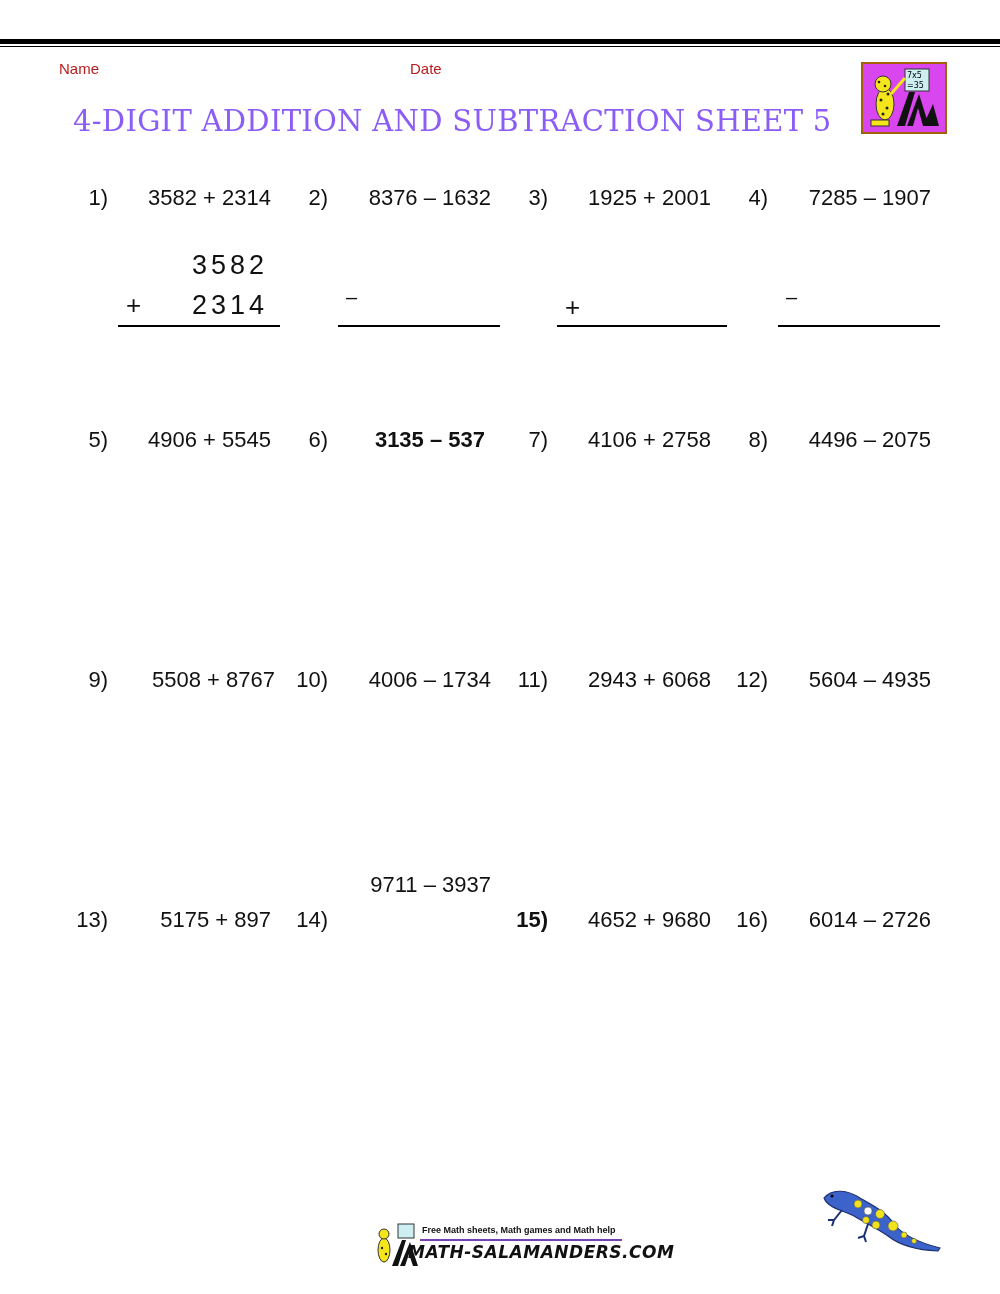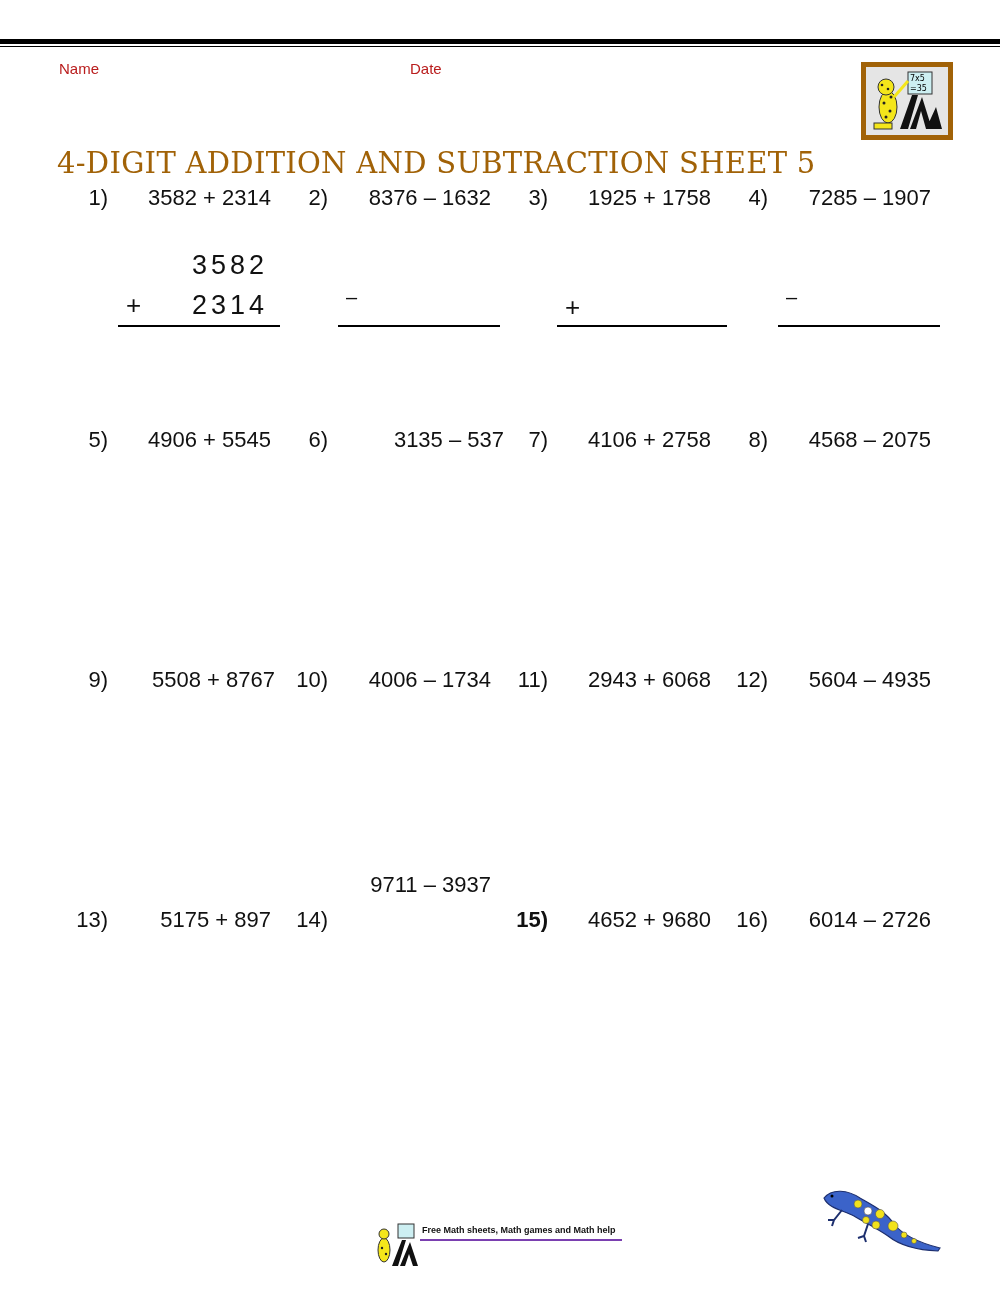--- a/index.html
+++ b/index.html
@@ -1,24 +1,24 @@
 <!DOCTYPE html>
 <html><head>
 <meta charset="utf-8">
 <style>
   html, body { margin: 0; padding: 0; background: #ffffff; }
   body { width: 1000px; height: 1294px; position: relative; overflow: hidden;
          font-family: "Liberation Sans", "DejaVu Sans", sans-serif; color: #111; }
   .rule-thick { position: absolute; left: 0; top: 39px; width: 1000px; height: 5px; background: #000; }
   .rule-thin { position: absolute; left: 0; top: 46px; width: 1000px; height: 1px; background: #000; }
   .label { position: absolute; font-size: 15px; color: #b91c1c; }
-  .title { position: absolute; left: 57px; top: 104px; font-family: "DejaVu Serif", "Liberation Serif", serif;
-           font-size: 29px; color: #a16207; letter-spacing: 0.3px; white-space: nowrap; margin-top: 42px; }
+  .title { position: absolute; left: 73px; top: 104px; font-family: "DejaVu Serif", "Liberation Serif", serif;
+           font-size: 29px; color: #8b5cf6; letter-spacing: 0.3px; white-space: nowrap; }
   .logo-box { position: absolute; left: 861px; top: 62px; width: 82px; height: 68px;
-              border: 5px solid #a16207; background: #e5e5e5; }
+              border: 2px solid #a16207; background: #d946ef; }
   .pnum { position: absolute; font-size: 22px; text-align: right; width: 50px; }
   .expr { position: absolute; font-size: 22px; text-align: right; width: 160px; white-space: nowrap; }
   .work { position: absolute; }
   .work .top, .work .bottom { position: absolute; right: 12px; font-size: 27px; letter-spacing: 4px; text-align: center; }
   .work .op { position: absolute; font-size: 26px; }
   .work .line { position: absolute; height: 2px; background: #000; }
   .footer-logo { position: absolute; left: 372px; top: 1222px; width: 256px; height: 46px; }
   .footer-tag { position: absolute; left: 50px; top: 3px; font-size: 9px; font-weight: bold; color: #111; white-space: nowrap; }
   .footer-bar { position: absolute; left: 48px; top: 17px; width: 202px; height: 2px; background: #7a3fb0; }
   .footer-name { position: absolute; left: 36px; top: 20px; font-size: 17px; font-weight: bold; letter-spacing: 0.5px;
@@ -52,21 +52,21 @@
     <line x1="28" y1="30" x2="42" y2="14" stroke="#f4e61a" stroke-width="3"></line>
     <rect x="8" y="56" width="18" height="6" fill="#f4e61a" stroke="#333"></rect>
   </svg>
 </div>
 
 <div class="pnum" style="left:58px; top:185px;">1)</div>
 <div class="expr" style="left:111px; top:185px;">3582 + 2314</div>
 <div class="pnum" style="left:278px; top:185px;">2)</div>
 <div class="expr" style="left:331px; top:185px;">8376 – 1632</div>
 <div class="pnum" style="left:498px; top:185px;">3)</div>
-<div class="expr" style="left:551px; top:185px;">1925 + 1758</div>
+<div class="expr" style="left:551px; top:185px;">1925 + 2001</div>
 <div class="pnum" style="left:718px; top:185px;">4)</div>
 <div class="expr" style="left:771px; top:185px;">7285 – 1907</div>
 
 <div class="work" style="left:118px; top:250px; width:162px; height:80px;">
   <div class="top" style="top:0;">3582</div>
   <div class="op" style="left:8px; top:40px;">+</div>
   <div class="bottom" style="top:40px;">2314</div>
   <div class="line" style="left:0; top:75px; width:162px;"></div>
 </div>
 <div class="work" style="left:338px; top:250px; width:162px; height:80px;">
@@ -78,25 +78,25 @@
   <div class="line" style="left:0; top:75px; width:170px;"></div>
 </div>
 <div class="work" style="left:778px; top:250px; width:162px; height:80px;">
   <div class="op" style="left:8px; top:36px; font-size:20px;">–</div>
   <div class="line" style="left:0; top:75px; width:162px;"></div>
 </div>
 
 <div class="pnum" style="left:58px; top:427px;">5)</div>
 <div class="expr" style="left:111px; top:427px;">4906 + 5545</div>
 <div class="pnum" style="left:278px; top:427px;">6)</div>
-<div class="expr" style="left:344px; top:427px;">3135 – 537</div>
+<div class="expr" style="left:325px; top:427px;font-weight:bold;">3135 – 537</div>
 <div class="pnum" style="left:498px; top:427px;">7)</div>
 <div class="expr" style="left:551px; top:427px;">4106 + 2758</div>
 <div class="pnum" style="left:718px; top:427px;">8)</div>
-<div class="expr" style="left:771px; top:427px;">4568 – 2075</div>
+<div class="expr" style="left:771px; top:427px;">4496 – 2075</div>
 
 <div class="pnum" style="left:58px; top:667px;">9)</div>
 <div class="expr" style="left:115px; top:667px;">5508 + 8767</div>
 <div class="pnum" style="left:278px; top:667px;">10)</div>
 <div class="expr" style="left:331px; top:667px;">4006 – 1734</div>
 <div class="pnum" style="left:498px; top:667px;">11)</div>
 <div class="expr" style="left:551px; top:667px;">2943 + 6068</div>
 <div class="pnum" style="left:718px; top:667px;">12)</div>
 <div class="expr" style="left:771px; top:667px;">5604 – 4935</div>
 
@@ -113,20 +113,21 @@
   <svg style="position:absolute; left:0; top:0;" width="48" height="46" viewBox="0 0 48 46">
     <rect x="26" y="2" width="16" height="14" fill="#cdeff2" stroke="#333" stroke-width="1"></rect>
     <ellipse cx="12" cy="28" rx="6" ry="12" fill="#f4e61a" stroke="#333"></ellipse>
     <circle cx="12" cy="12" r="5" fill="#f4e61a" stroke="#333"></circle>
     <circle cx="10" cy="26" r="1.2" fill="#222"></circle>
       <circle cx="14" cy="32" r="1.2" fill="#222"></circle>
     <path d="M20 44 L30 18 L34 18 L26 44 Z M28 44 L38 20 L46 44 L41 44 L37 32 L33 44 Z" fill="#111"></path>
   </svg>
   <div class="footer-tag">Free Math sheets, Math games and Math help</div>
   <div class="footer-bar"></div>
+  <div class="footer-name">MATH-SALAMANDERS.COM</div>
 </div>
 
 <svg style="position:absolute; left:818px; top:1184px;" width="126" height="74" viewBox="0 0 126 74">
   <path d="M6 14 C14 4, 30 6, 42 14 C56 22, 68 28, 76 40 C84 50, 98 58, 122 64 L120 67 C96 66, 80 60, 70 52 C58 44, 46 38, 36 32 C24 26, 10 24, 6 14 Z" fill="#3b63c9" stroke="#1d2f6e" stroke-width="1.2"></path>
   <path d="M24 26 L16 36 L10 36 M16 36 L14 42" stroke="#1d2f6e" stroke-width="2" fill="none"></path>
   <path d="M50 40 L46 52 L40 54 M46 52 L48 58" stroke="#1d2f6e" stroke-width="2" fill="none"></path>
   <circle cx="14" cy="12" r="1.5" fill="#000"></circle>
   <circle cx="40" cy="20" r="4" fill="#f2e21b" stroke="#555" stroke-width="0.6"></circle>
   <circle cx="50" cy="27" r="4" fill="#ffffff" stroke="#555" stroke-width="0.6"></circle>
   <circle cx="62" cy="30" r="4.5" fill="#f2e21b" stroke="#555" stroke-width="0.6"></circle>

